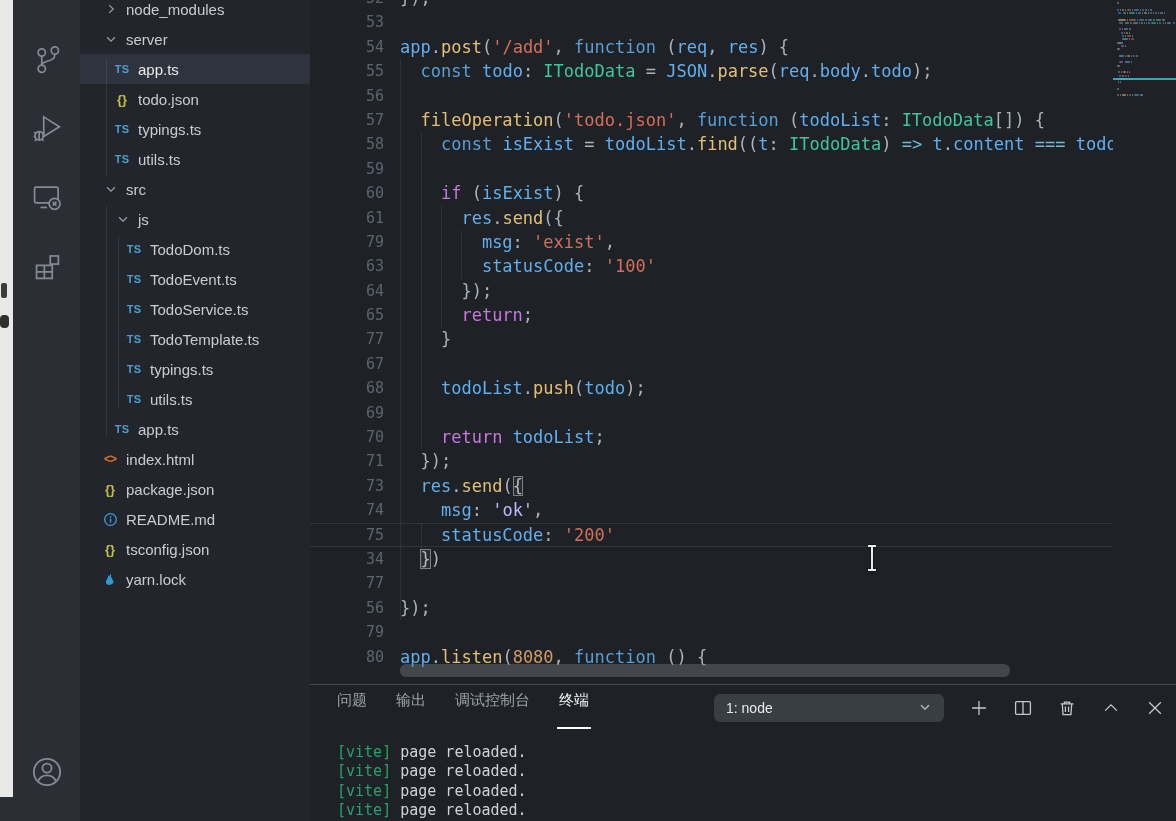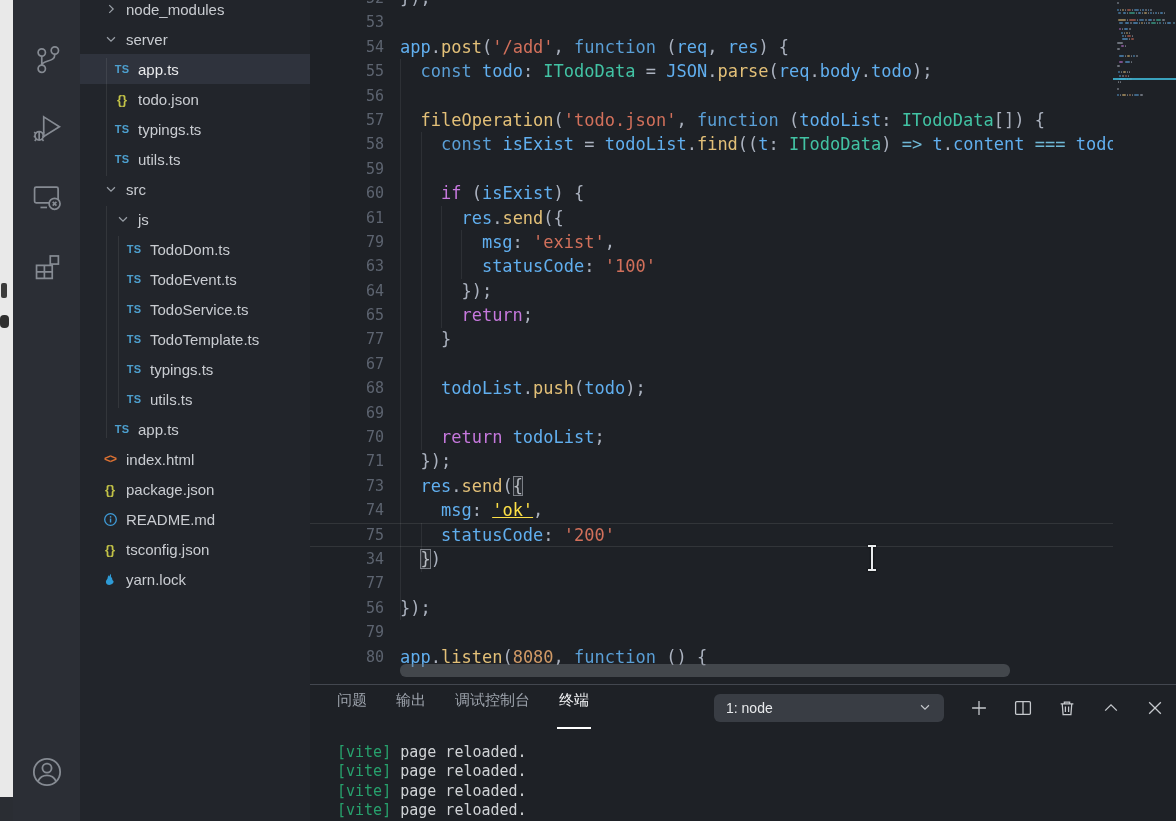--- a/index.html
+++ b/index.html
@@ -258,21 +258,21 @@
         <div class="code-row"><span class="lnum">63</span><span class="ltext"><span style="color: rgb(171, 178, 191);">        </span><span style="color: rgb(97, 175, 239);">statusCode</span><span style="color: rgb(171, 178, 191);">: </span><span style="color: rgb(210, 112, 91);">'100'</span></span></div>
         <div class="code-row"><span class="lnum">64</span><span class="ltext"><span style="color: rgb(171, 178, 191);">      });</span></span></div>
         <div class="code-row"><span class="lnum">65</span><span class="ltext"><span style="color: rgb(171, 178, 191);">      </span><span style="color: rgb(198, 120, 221);">return</span><span style="color: rgb(171, 178, 191);">;</span></span></div>
         <div class="code-row"><span class="lnum">77</span><span class="ltext"><span style="color: rgb(171, 178, 191);">    }</span></span></div>
         <div class="code-row"><span class="lnum">67</span><span class="ltext"></span></div>
         <div class="code-row"><span class="lnum">68</span><span class="ltext"><span style="color: rgb(171, 178, 191);">    </span><span style="color: rgb(97, 175, 239);">todoList</span><span style="color: rgb(171, 178, 191);">.</span><span style="color: rgb(227, 192, 120);">push</span><span style="color: rgb(171, 178, 191);">(</span><span style="color: rgb(97, 175, 239);">todo</span><span style="color: rgb(171, 178, 191);">);</span></span></div>
         <div class="code-row"><span class="lnum">69</span><span class="ltext"></span></div>
         <div class="code-row"><span class="lnum">70</span><span class="ltext"><span style="color: rgb(171, 178, 191);">    </span><span style="color: rgb(198, 120, 221);">return</span><span style="color: rgb(171, 178, 191);"> </span><span style="color: rgb(97, 175, 239);">todoList</span><span style="color: rgb(171, 178, 191);">;</span></span></div>
         <div class="code-row"><span class="lnum">71</span><span class="ltext"><span style="color: rgb(171, 178, 191);">  });</span></span></div>
         <div class="code-row"><span class="lnum">73</span><span class="ltext"><span style="color: rgb(171, 178, 191);">  </span><span style="color: rgb(97, 175, 239);">res</span><span style="color: rgb(171, 178, 191);">.</span><span style="color: rgb(227, 192, 120);">send</span><span style="color: rgb(171, 178, 191);">(</span><span class="tok-match" style="color: rgb(184, 188, 194);">{</span></span></div>
-        <div class="code-row"><span class="lnum">74</span><span class="ltext"><span style="color: rgb(171, 178, 191);">    </span><span style="color: rgb(97, 175, 239);">msg</span><span style="color: rgb(171, 178, 191);">: </span><span style="color: #fde047; text-decoration: underline;">'ok'</span><span style="color: rgb(171, 178, 191);">,</span></span></div>
+        <div class="code-row"><span class="lnum">74</span><span class="ltext"><span style="color: rgb(171, 178, 191);">    </span><span style="color: rgb(97, 175, 239);">msg</span><span style="color: rgb(171, 178, 191);">: </span><span style="color: #c4b5fd;">'ok'</span><span style="color: rgb(171, 178, 191);">,</span></span></div>
         <div class="code-row current"><span class="lnum">75</span><span class="ltext"><span style="color: rgb(171, 178, 191);">    </span><span style="color: rgb(97, 175, 239);">statusCode</span><span style="color: rgb(171, 178, 191);">: </span><span style="color: rgb(210, 112, 91);">'200'</span></span></div>
         <div class="code-row"><span class="lnum">34</span><span class="ltext"><span style="color: rgb(171, 178, 191);">  </span><span class="tok-match" style="color: rgb(184, 188, 194);">}</span><span style="color: rgb(171, 178, 191);">)</span></span></div>
         <div class="code-row"><span class="lnum">77</span><span class="ltext"></span></div>
         <div class="code-row"><span class="lnum">56</span><span class="ltext"><span style="color: rgb(171, 178, 191);">});</span></span></div>
         <div class="code-row"><span class="lnum">79</span><span class="ltext"></span></div>
         <div class="code-row"><span class="lnum">80</span><span class="ltext"><span style="color: rgb(97, 175, 239);">app</span><span style="color: rgb(171, 178, 191);">.</span><span style="color: rgb(227, 192, 120);">listen</span><span style="color: rgb(171, 178, 191);">(</span><span style="color: rgb(209, 154, 102);">8080</span><span style="color: rgb(171, 178, 191);">, </span><span style="color: rgb(90, 159, 214);">function</span><span style="color: rgb(171, 178, 191);"> () {</span></span></div>
       </div>
 
     <div class="iguide" style="left:90px;    top:59px;  height:561px;"></div>
     <div class="iguide" style="left:110.5px; top:132px; height:318px;"></div>

